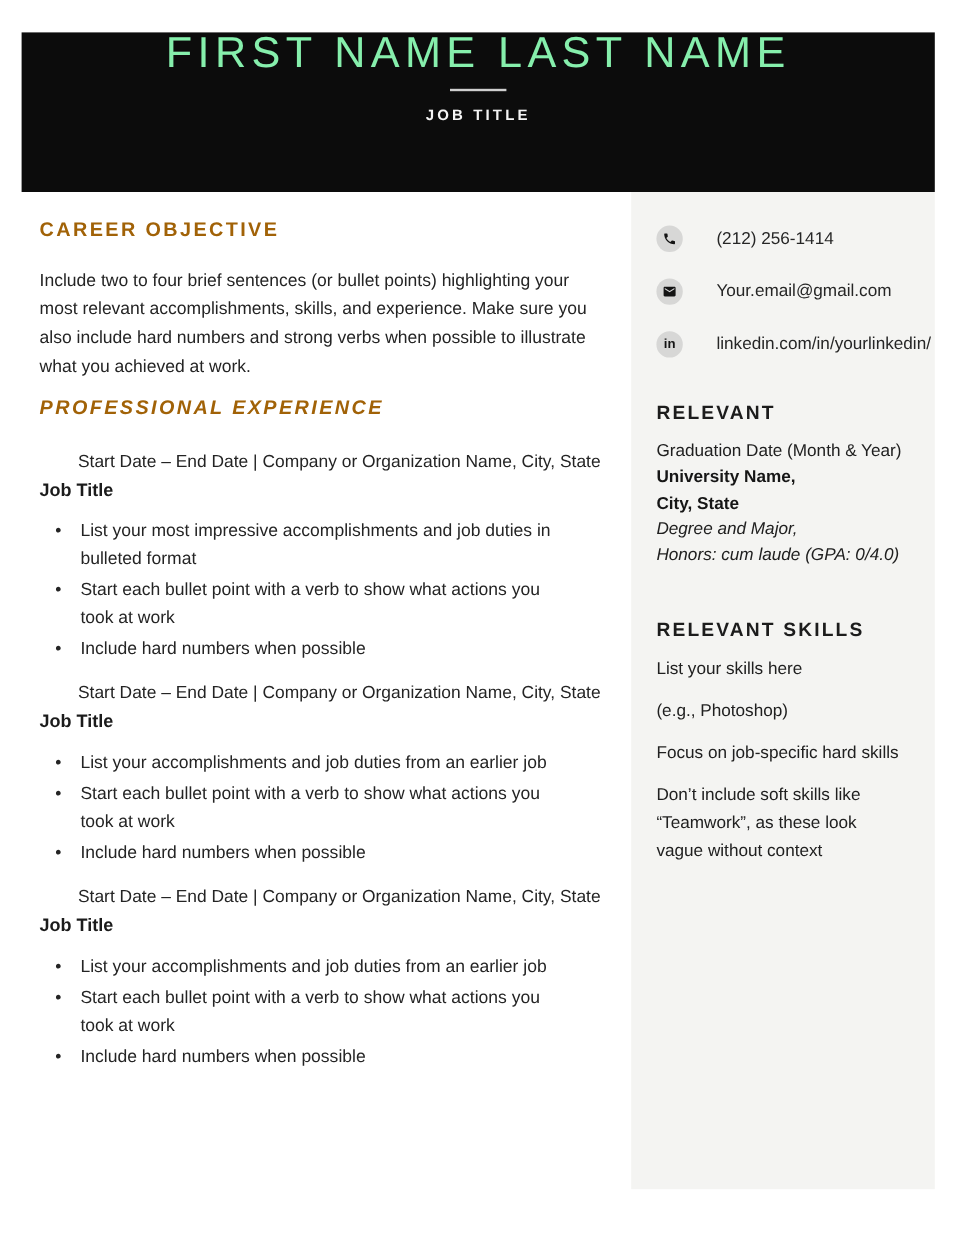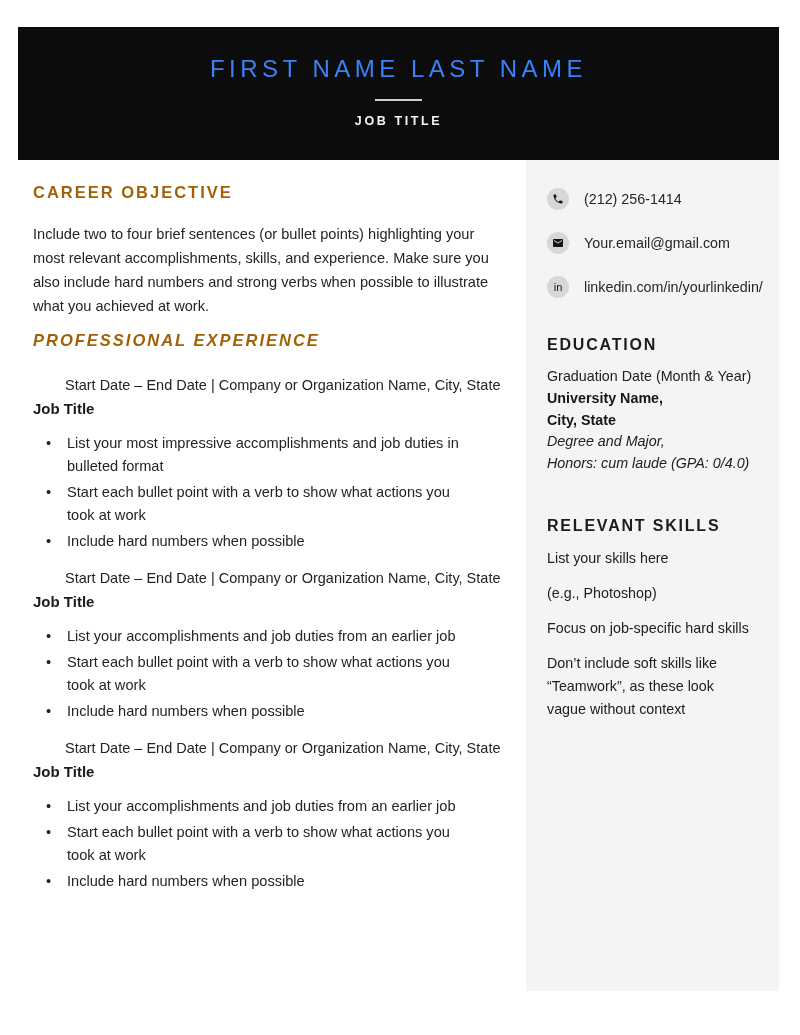--- a/index.html
+++ b/index.html
@@ -10,41 +10,41 @@
     color:#242424;
   }
   .page { position:relative; width:800px; height:1035px; background:#ffffff; overflow:hidden; }
 
   
   .header {
     position:absolute; left:18px; top:27px; width:761px; height:133px;
     background:#0c0c0c; color:#fbfbfb; text-align:center;
   }
   .name {
-    padding-top:25px; font-size:24px; line-height:34px;
-    font-weight:400; letter-spacing:4.5px; color:#3b82f6;
+    font-size:36px; line-height:34px;
+    font-weight:400; letter-spacing:4.5px; color:#86efac;
   }
   .header-divider { width:47px; height:2px; background:#cfcfcf; margin:13px auto 0; }
   .header-jobtitle {
     margin-top:13px; font-size:12.5px; line-height:15px;
     font-weight:700; letter-spacing:2.6px; color:#f4f4f4;
   }
 
   
   .sidebar {
     position:absolute; left:526px; top:160px; width:253px; height:831px;
     background:#f4f4f2; padding:28px 4px 0 21px;
   }
-  .contact-row { display:flex; align-items:center; gap:15px; height:22px; margin-bottom:22px; }
+  .contact-row { display:flex; align-items:center; gap:28px; height:22px; margin-bottom:22px; }
   .icon-circle {
     width:22px; height:22px; border-radius:50%; background:#d7d7d6;
     display:flex; align-items:center; justify-content:center; flex:0 0 22px;
   }
   .icon-circle svg { display:block; }
-  .linkedin-glyph { font-size:11px; font-weight:400; color:#141414; line-height:1; }
+  .linkedin-glyph { font-size:11px; font-weight:700; color:#141414; line-height:1; }
   .contact-text { font-size:14.3px; color:#262626; white-space:nowrap; }
 
   .sidebar h2 {
     font-size:16px; line-height:19px; font-weight:700;
     letter-spacing:1.8px; color:#1c1c1c;
   }
   .edu { margin-top:37px; }
   .edu-lines { margin-top:12px; }
   .edu-lines p { font-size:14.3px; line-height:21.8px; color:#202020; }
   .edu-lines p.bold { font-weight:700; color:#161616; }
@@ -108,21 +108,21 @@
       </div>
       <div class="contact-row">
         <span class="icon-circle">
           <span class="linkedin-glyph">in</span>
         </span>
         <span class="contact-text">linkedin.com/in/yourlinkedin/</span>
       </div>
     </div>
 
     <section class="edu">
-      <h2>EDUCATION</h2>
+      <h2>RELEVANT</h2>
       <div class="edu-lines">
         <p>Graduation Date (Month &amp; Year)</p>
         <p class="bold">University Name,</p>
         <p class="bold">City, State</p>
         <p class="italic">Degree and Major,</p>
         <p class="italic">Honors: cum laude (GPA: 0/4.0)</p>
       </div>
     </section>
 
     <section class="skills">

